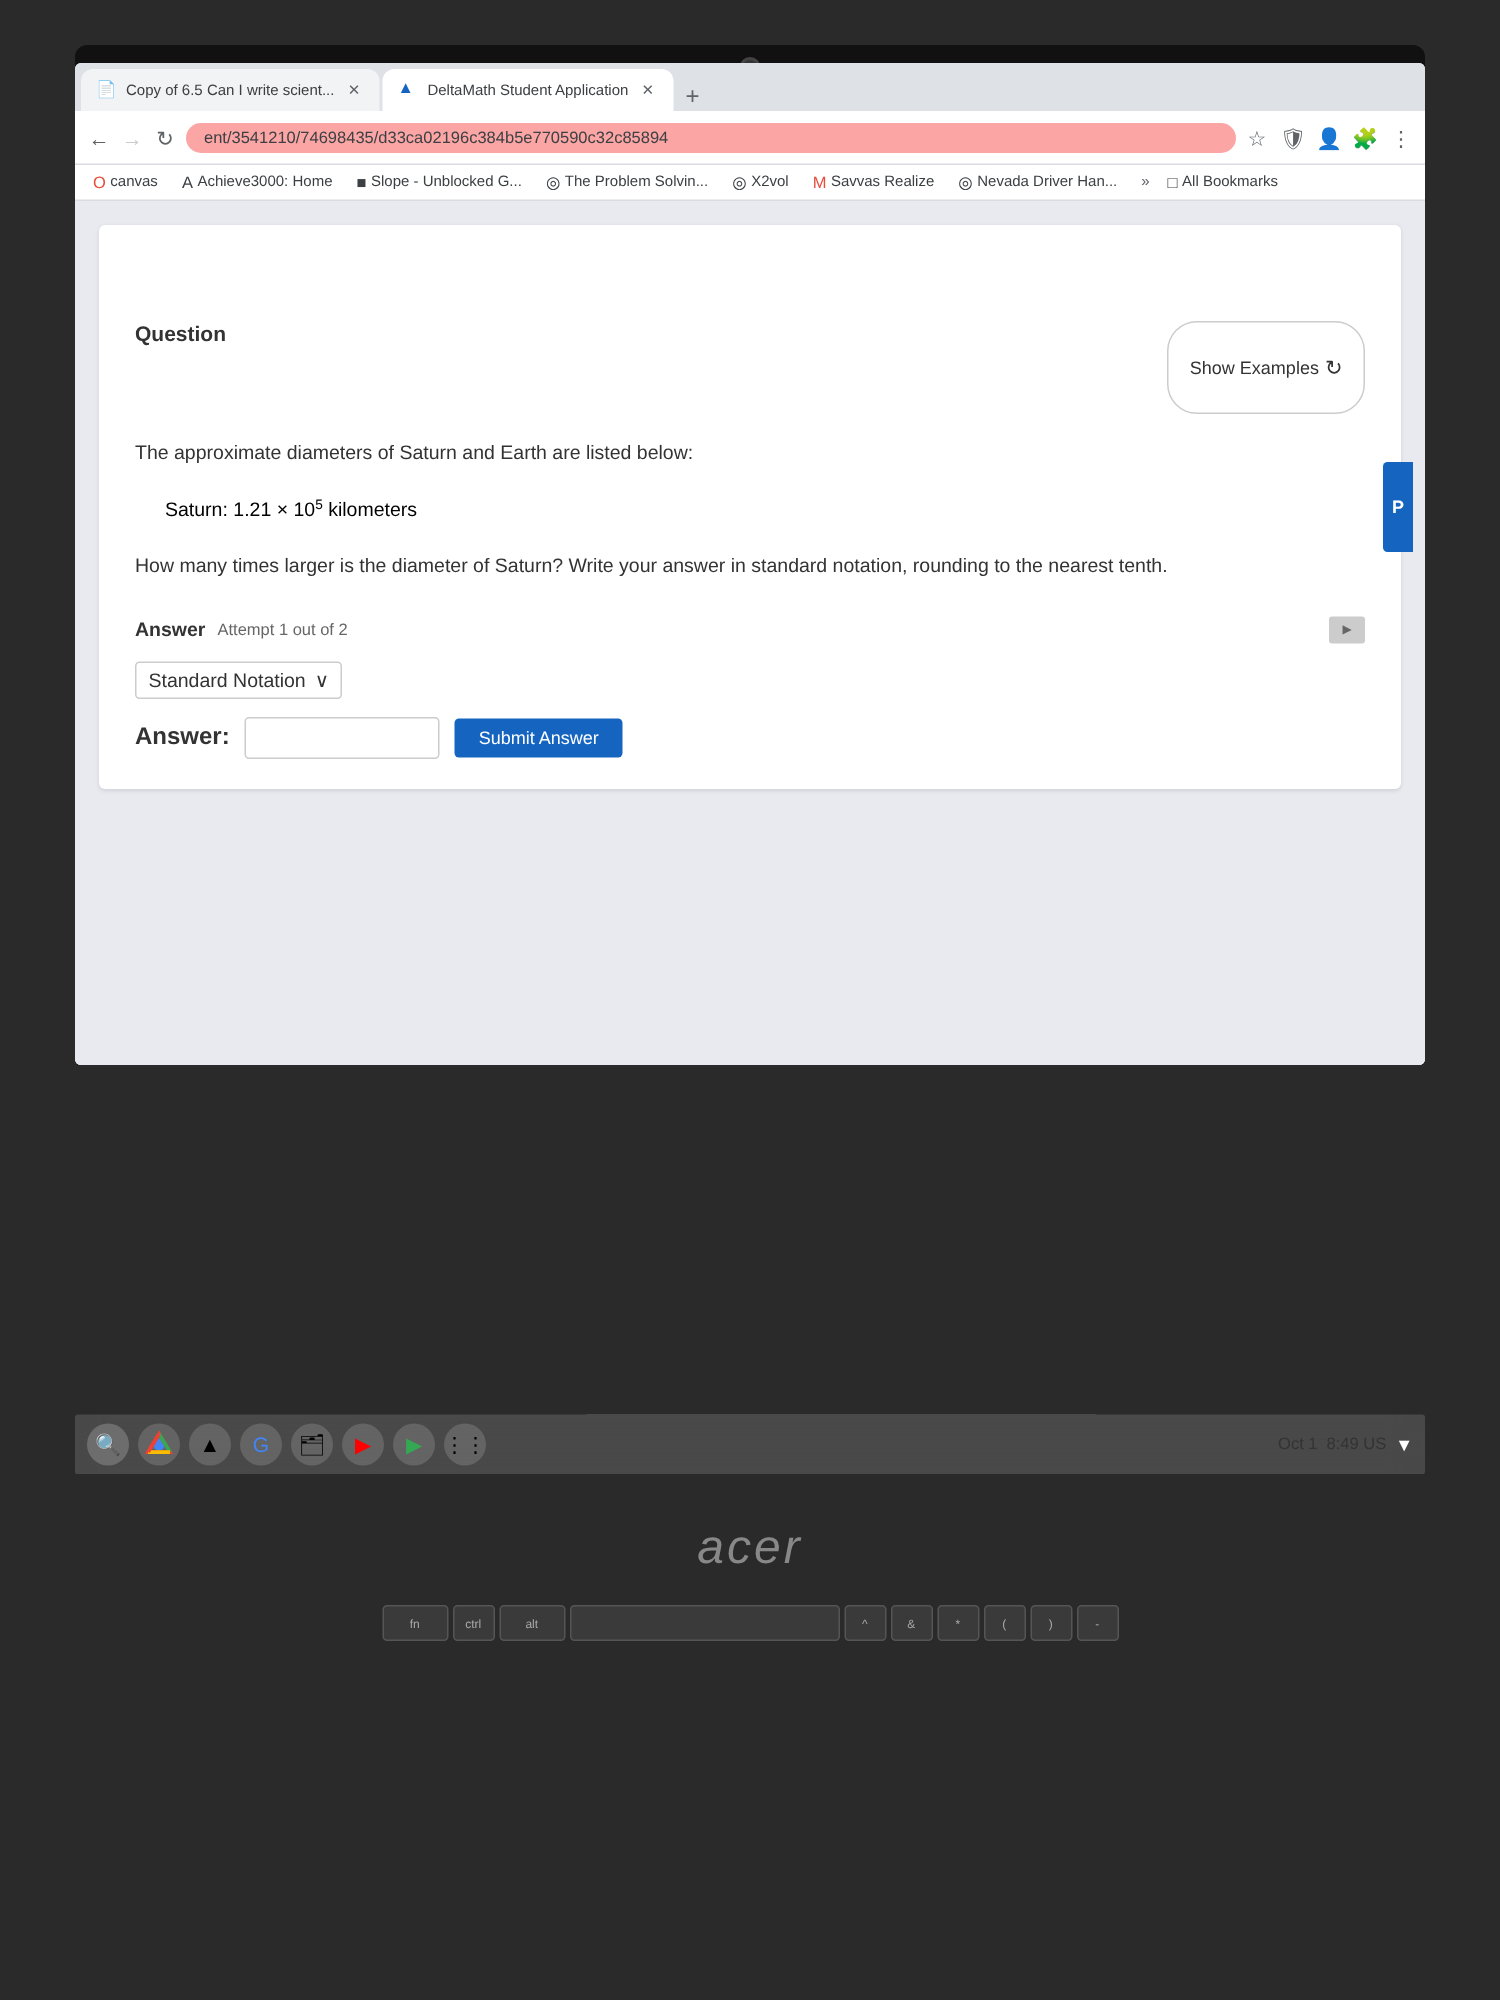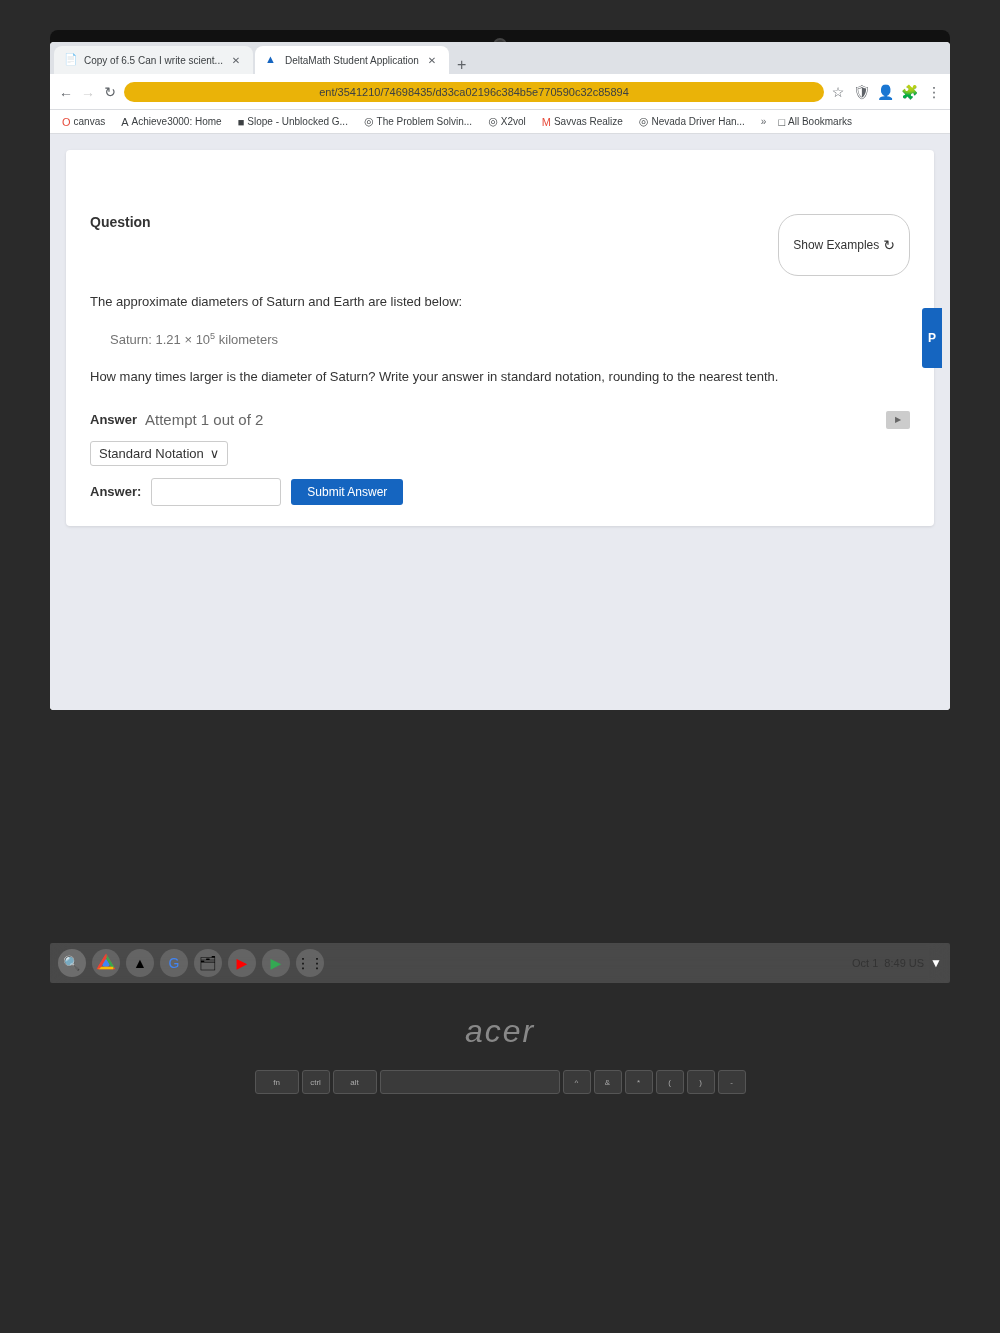--- a/index.html
+++ b/index.html
@@ -113,28 +113,27 @@
       padding: 4px 8px;
       display: flex;
       align-items: center;
       gap: 6px;
       height: 36px;
       border-bottom: 1px solid #dadce0;
     }
 
     .url-box {
       flex: 1;
-      background: #eab308;
+      background: #fca5a5;
       border-radius: 16px;
       padding: 4px 12px;
       font-size: 11px;
       color: #3c4043;
       display: flex;
       align-items: center;
-      justify-content: center;
     }
 
     .addr-icons {
       display: flex;
       gap: 8px;
       align-items: center;
     }
 
     .addr-icon {
       width: 16px;
@@ -223,21 +222,21 @@
     .question-text {
       font-size: 13px;
       color: #333;
       margin-bottom: 16px;
       line-height: 1.5;
     }
 
     .data-block {
       margin: 0 20px 16px 20px;
       font-size: 13px;
-      color: #737373;
+      color: #000000;
       line-height: 1.8;
     }
 
     .question-instruction {
       font-size: 13px;
       color: #333;
       margin-bottom: 20px;
       line-height: 1.5;
     }
 
@@ -252,21 +251,21 @@
       margin-bottom: 12px;
     }
 
     .answer-label {
       font-size: 13px;
       font-weight: bold;
       color: #333;
     }
 
     .attempt-label {
-      font-size: 15px;
+      font-size: 11px;
       color: #666;
     }
 
     .notation-dropdown {
       display: flex;
       align-items: center;
       border: 1px solid #ccc;
       border-radius: 3px;
       padding: 4px 8px;
       font-size: 13px;
@@ -278,21 +277,21 @@
       gap: 6px;
     }
 
     .answer-input-row {
       display: flex;
       align-items: center;
       gap: 10px;
     }
 
     .answer-input-label {
-      font-size: 13px;
+      font-size: 16px;
       font-weight: bold;
       color: #333;
     }
 
     .answer-input {
       border: 1px solid #ccc;
       border-radius: 3px;
       width: 130px;
       height: 28px;
       background: #fff;

